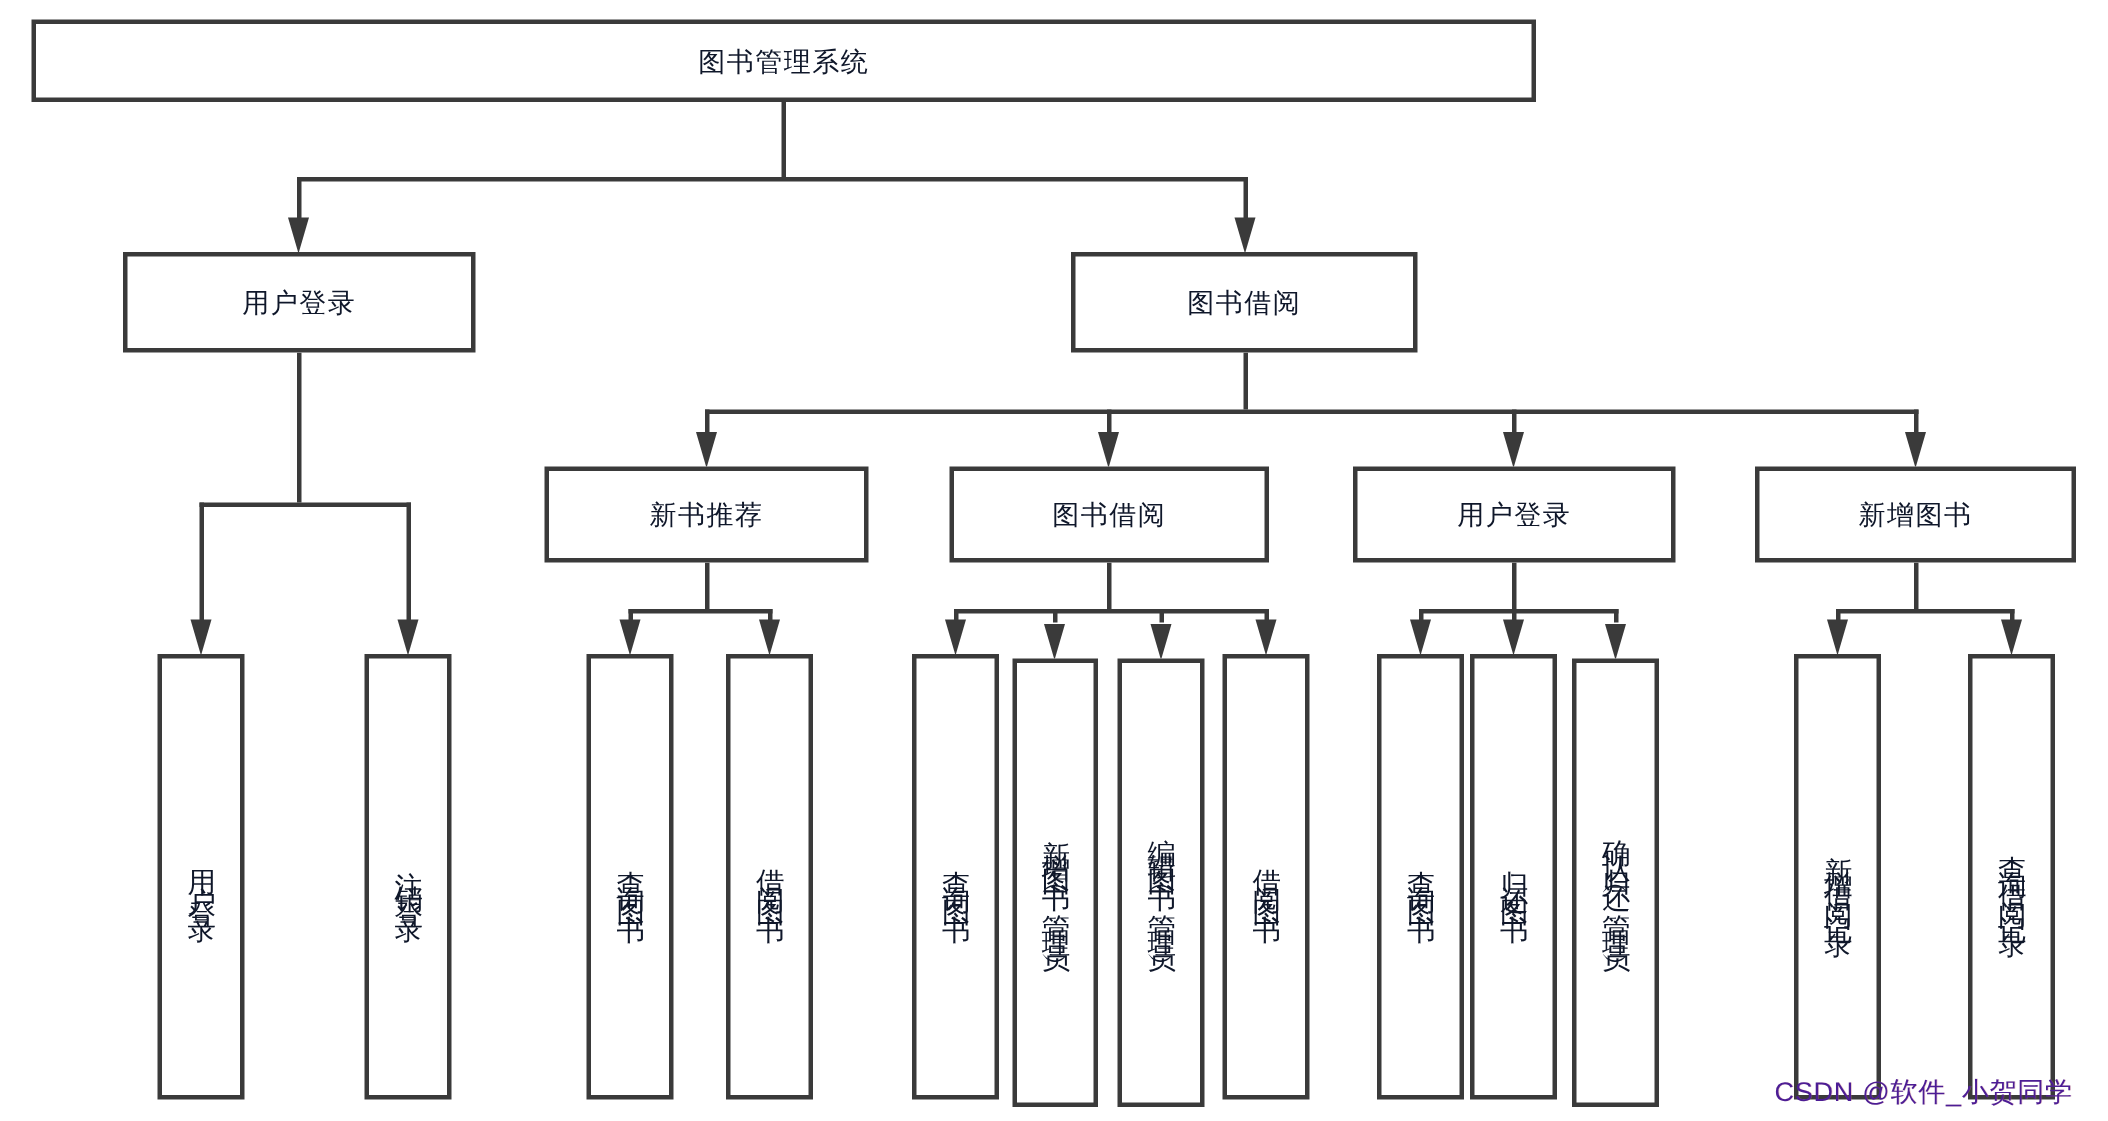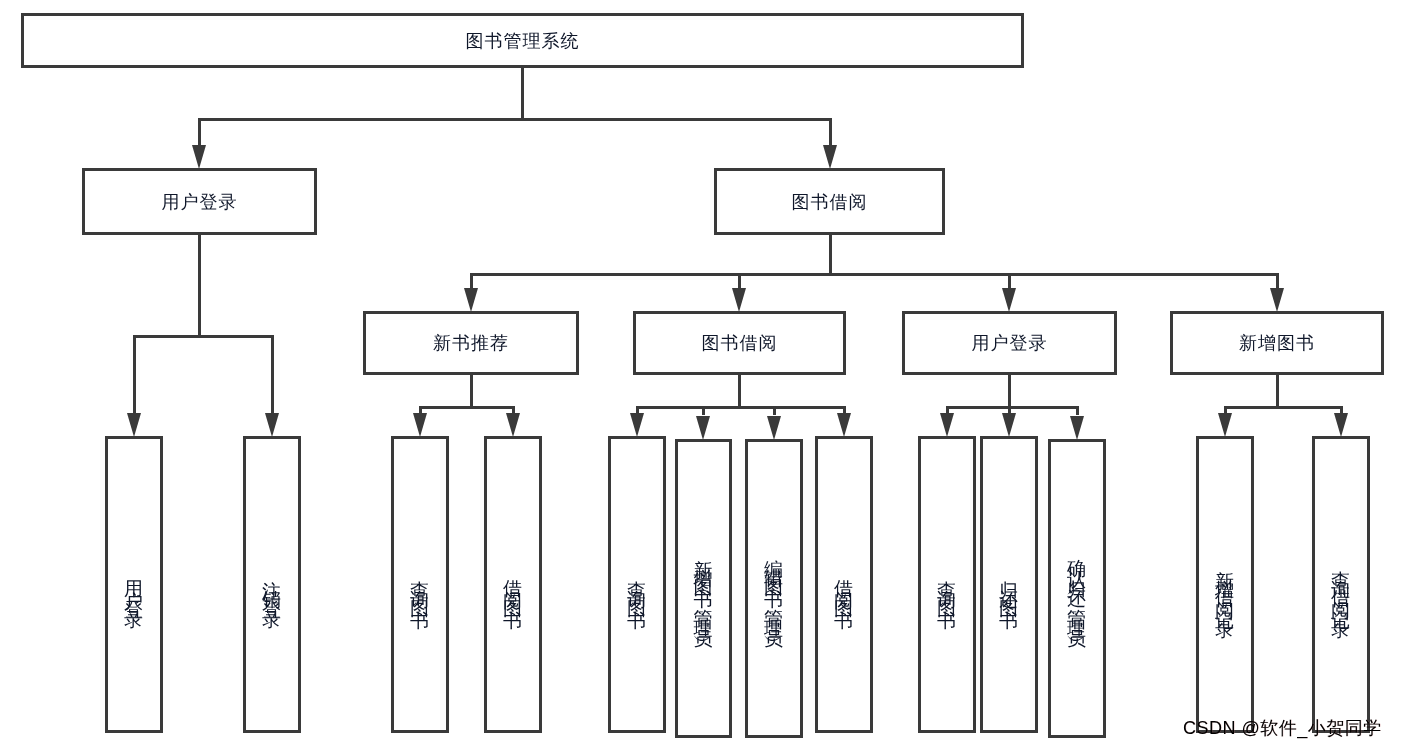--- a/index.html
+++ b/index.html
@@ -22,21 +22,21 @@
   .hline,.vline{position:absolute;background:#3a3a3a;}
   .hline{height:3px;}
   .vline{width:3px;}
   .arrowhead{
     position:absolute;width:0;height:0;
     border-left:7px solid transparent;border-right:7px solid transparent;
     border-top:24px solid #3a3a3a;
   }
   .watermark{
     position:absolute;left:1183px;top:716px;
-    font-size:18px;color:#000000;letter-spacing:0.5px;white-space:nowrap;
+    font-size:18px;color:#4c1d95;letter-spacing:0.5px;white-space:nowrap;
     text-shadow:0.5px 0 0 rgba(205,120,120,0.35);
   }
 </style>
 </head>
 <body>
 
 <div class="stage">
 
   <div class="vline" style="left:521px;top:68px;height:50px;"></div>
   <div class="hline" style="left:198px;top:118px;width:634px;"></div>

